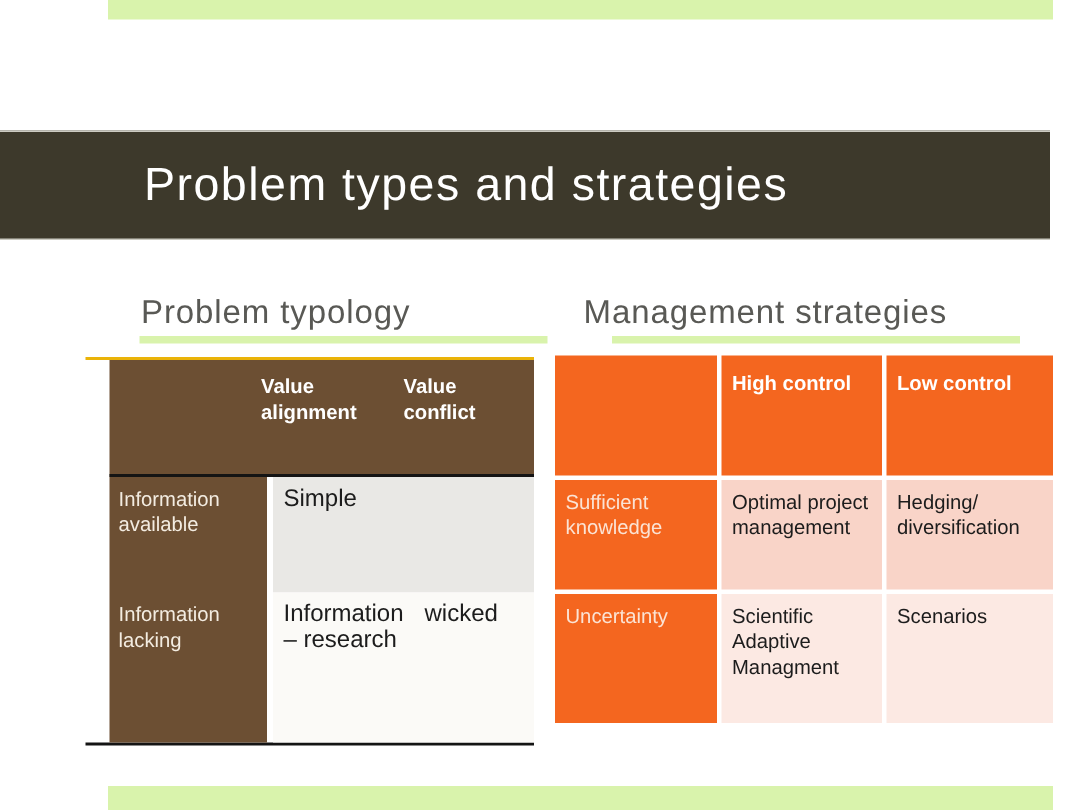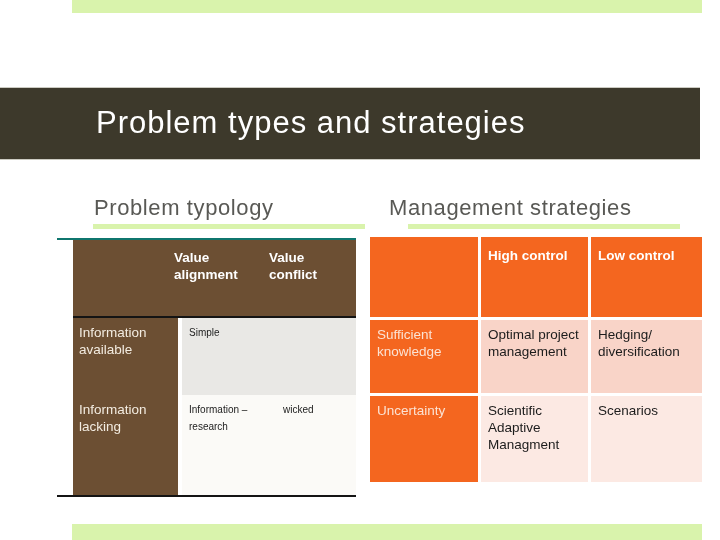--- a/index.html
+++ b/index.html
@@ -30,21 +30,21 @@
   }
   .heading.h-left { left:94px; }
   .heading.h-right { left:389px; }
   .underline { position:absolute; top:224px; height:5px; background:var(--accent-green,#d9f3ac); }
   .underline.u-left { left:93px; width:272px; }
   .underline.u-right { left:408px; width:272px; }
 
   
   .ltable {
     position:absolute; left:57px; top:238px; width:283px;
-    border-top:2px solid #0f766e; border-bottom:2px solid #141414;padding-left:16px;
+    border-top:2px solid #eab308; border-bottom:2px solid #141414;padding-left:16px;
   }
   .lheader {
     position:relative; height:76px; background:var(--table-brown,#6c4f33);
     border-bottom:2px solid #141414;
   }
   .lheader .lh {
     position:absolute; top:9px; width:86px; color:#ffffff; font-weight:bold;
     font-size:13.5px; line-height:17px;
   }
   .lh.lh1 { left:101px; }
@@ -55,21 +55,21 @@
     box-sizing:border-box; color:#f3ece1; font-size:13.5px; line-height:17px;
     padding:6px 4px 0 6px;
   }
   .llabel.l1 { height:77px; }
   .llabel.l2 { height:100px; }
   .lrows { flex:1; }
   .lrow { display:flex; }
   .lrow.r1 { height:77px; background:var(--gray-cell,#e9e8e5); }
   .lrow.r2 { height:100px; background:var(--white-cell,#fbfaf7); }
   .lcell {
-    box-sizing:border-box; color:#1c1c1c; font-size:10px; line-height:17px;
+    box-sizing:border-box; color:#1c1c1c; font-size:16px; line-height:17px;
     padding:6px 10px 0 7px;
   }
   .lcell.c1 { width:94px; }
   .lcell.c2 { flex:1; }
 
   
   .rtable {
     position:absolute; left:370px; top:237px; width:332px;
     display:grid; grid-template-columns:108px 107px 111px;
     grid-template-rows:80px 73px 86px; gap:3px; background:transparent;

